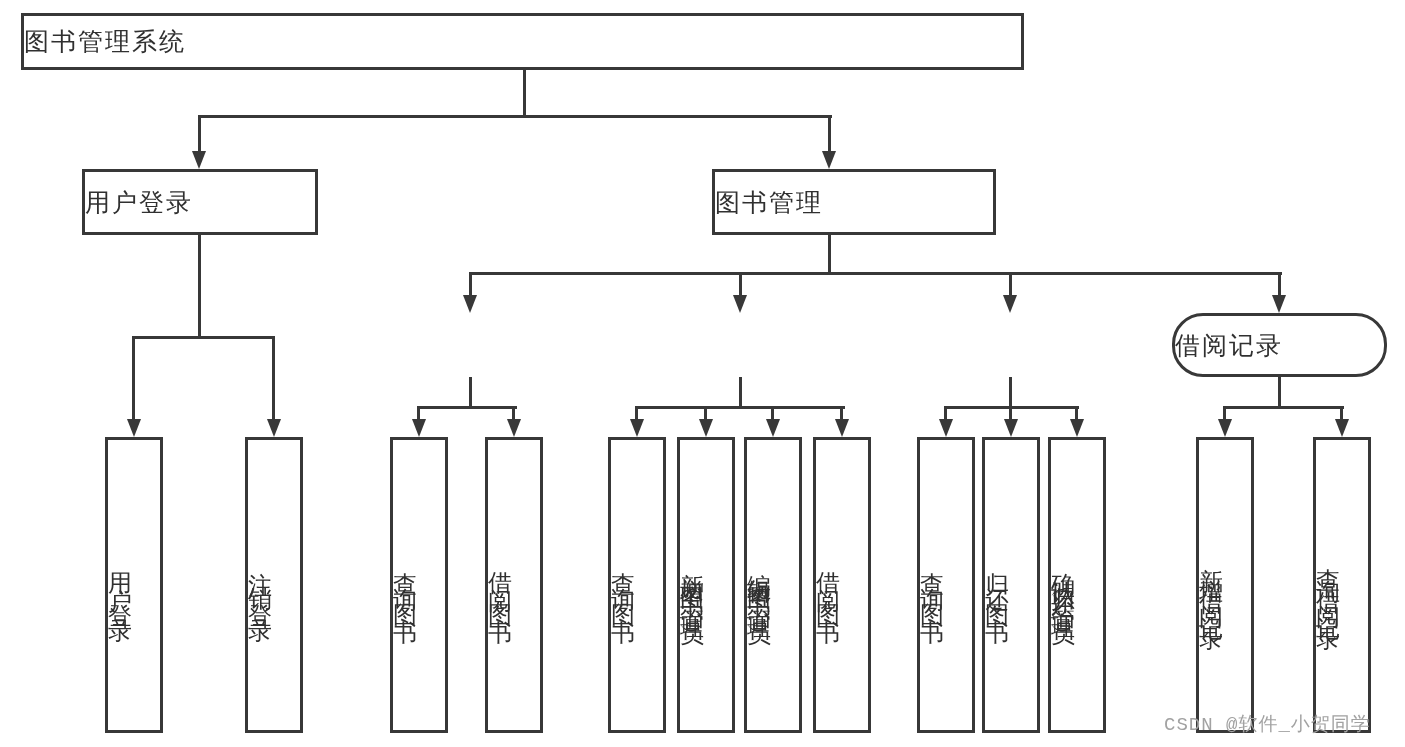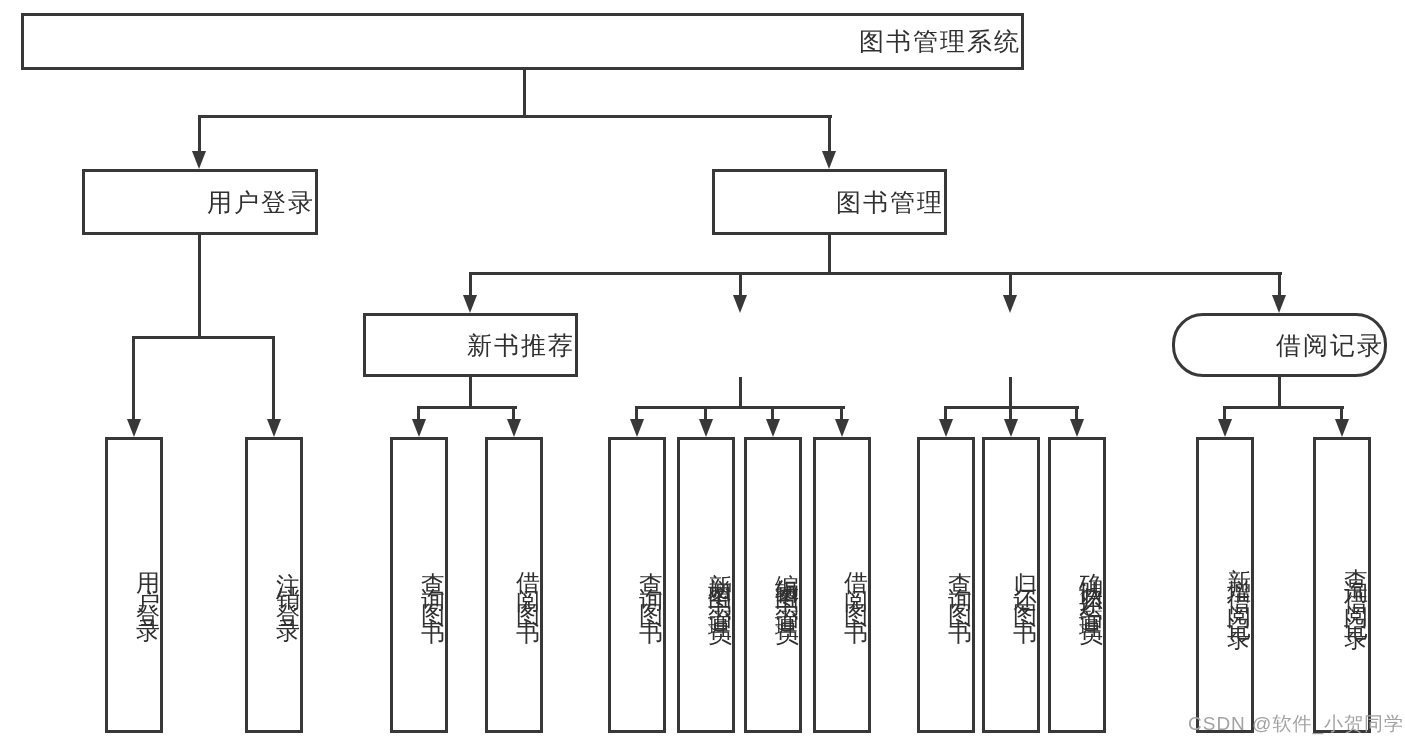--- a/index.html
+++ b/index.html
@@ -18,47 +18,48 @@
     color:var(--text);
     overflow:hidden;
   }
   .box{
     position:absolute;
     box-sizing:border-box;
     background:var(--fill);
     border:3px solid var(--line);
     display:flex;
     align-items:center;
-    justify-content:flex-end;
+    justify-content:flex-start;
     text-align:center;
   }
   .hlabel{font-size:25px;letter-spacing:2px;white-space:nowrap;}
   .leaf .vtext{
     writing-mode:vertical-rl;
     text-orientation:mixed;
     font-size:24px;
     line-height:1;
     white-space:nowrap;
   }
   .v{position:absolute;width:3px;background:var(--line);}
   .h{position:absolute;height:3px;background:var(--line);}
   .ah{
     position:absolute;width:0;height:0;
     border-left:7px solid transparent;
     border-right:7px solid transparent;
     border-top:18px solid var(--line);
   }
   .wm{
     position:absolute;
-    left:1188px;top:711px;
+    left:1164px;top:711px;
     font-size:19px;
     color:var(--wm);
     letter-spacing:1px;
     white-space:nowrap;
     z-index:5;
+    font-family:Liberation Mono, monospace;
   }
 </style>
 </head>
 <body>
 
 <div id="canvas">
 
   <div class="box" style="left:21px;top:13px;width:1003px;height:57px;">
     <span class="hlabel">图书管理系统</span>
   </div>
@@ -66,21 +67,21 @@
   <div class="v" style="left:523px;top:70px;height:47px;"></div>
   <div class="h" style="left:198px;top:115px;width:634px;"></div>
   <div class="v" style="left:198px;top:115px;height:38px;"></div>
   <div class="ah" style="left:192px;top:151px;"></div>
   <div class="v" style="left:828px;top:115px;height:38px;"></div>
   <div class="ah" style="left:822px;top:151px;"></div>
 
   <div class="box" style="left:82px;top:169px;width:236px;height:66px;">
     <span class="hlabel">用户登录</span>
   </div>
-  <div class="box" style="left:712px;top:169px;width:235px;height:66px;">
+  <div class="box" style="left:712px;top:169px;width:284px;height:66px;">
     <span class="hlabel">图书管理</span>
   </div>
 
   <div class="v" style="left:198px;top:235px;height:103px;"></div>
   <div class="h" style="left:132px;top:336px;width:143px;"></div>
   <div class="v" style="left:132px;top:336px;height:85px;"></div>
   <div class="ah" style="left:127px;top:419px;"></div>
   <div class="v" style="left:272px;top:336px;height:85px;"></div>
   <div class="ah" style="left:267px;top:419px;"></div>
 
@@ -88,23 +89,20 @@
   <div class="h" style="left:469px;top:272px;width:813px;"></div>
   <div class="v" style="left:469px;top:272px;height:25px;"></div>
   <div class="ah" style="left:463px;top:295px;"></div>
   <div class="v" style="left:739px;top:272px;height:25px;"></div>
   <div class="ah" style="left:733px;top:295px;"></div>
   <div class="v" style="left:1009px;top:272px;height:25px;"></div>
   <div class="ah" style="left:1003px;top:295px;"></div>
   <div class="v" style="left:1278px;top:272px;height:25px;"></div>
   <div class="ah" style="left:1272px;top:295px;"></div>
 
-  <div class="box" style="left:363px;top:313px;width:215px;height:64px;">
-    <span class="hlabel">新书推荐</span>
-  </div>
   <div class="box" style="left:1172px;top:313px;width:215px;height:64px;border-radius:31px;">
     <span class="hlabel">借阅记录</span>
   </div>
 
   <div class="v" style="left:469px;top:377px;height:31px;"></div>
   <div class="h" style="left:417px;top:406px;width:100px;"></div>
   <div class="v" style="left:417px;top:406px;height:15px;"></div>
   <div class="ah" style="left:412px;top:419px;"></div>
   <div class="v" style="left:512px;top:406px;height:15px;"></div>
   <div class="ah" style="left:507px;top:419px;"></div>

